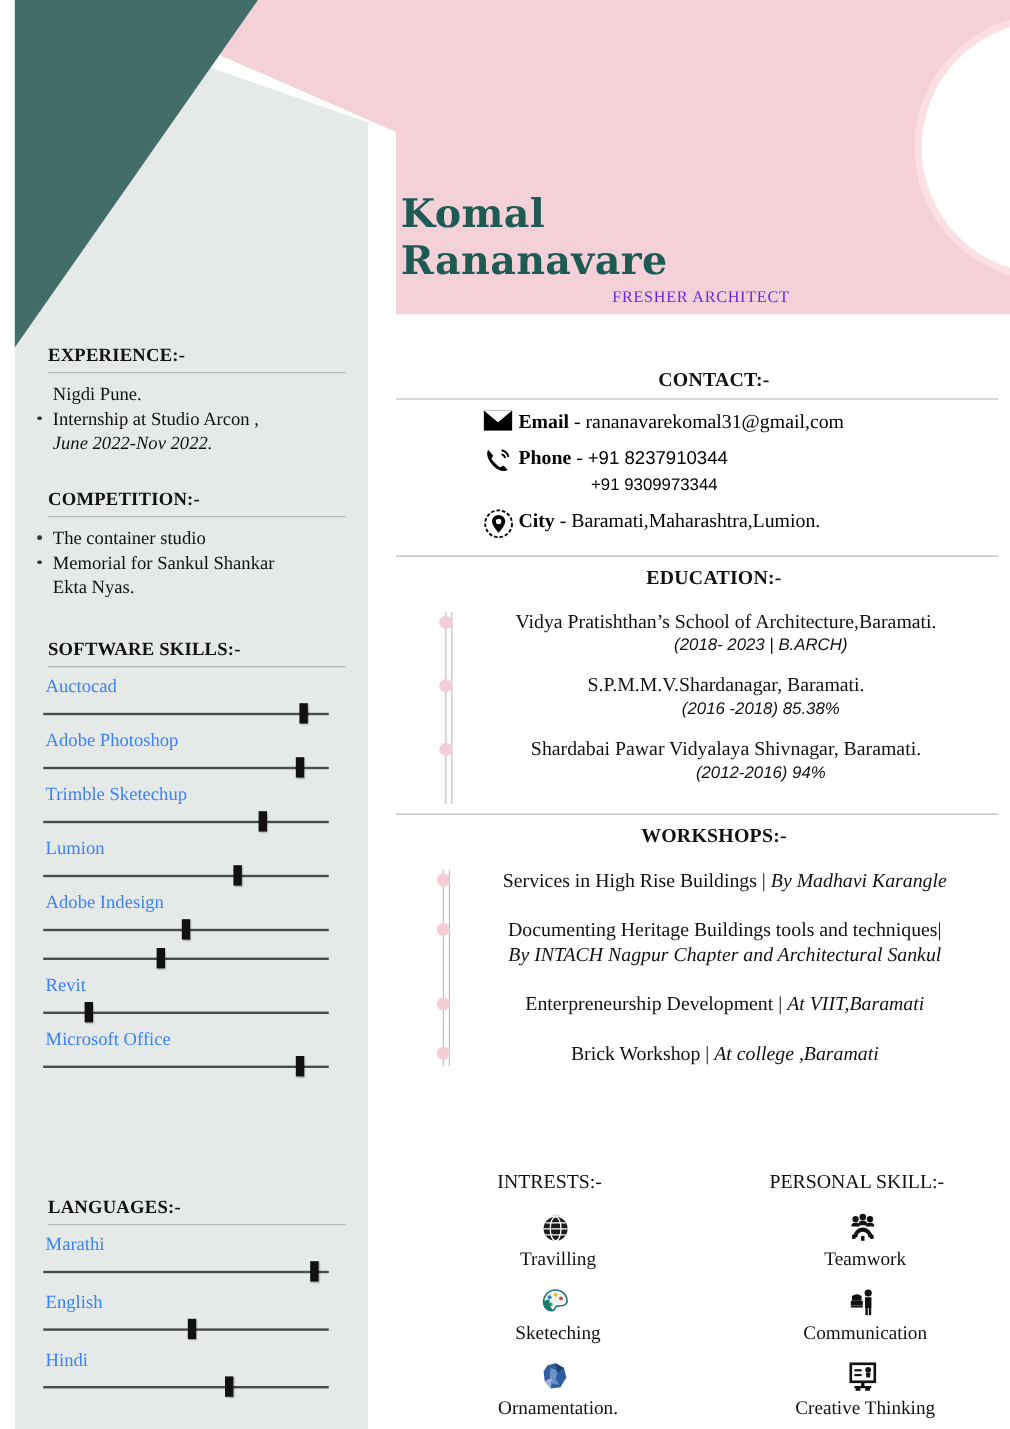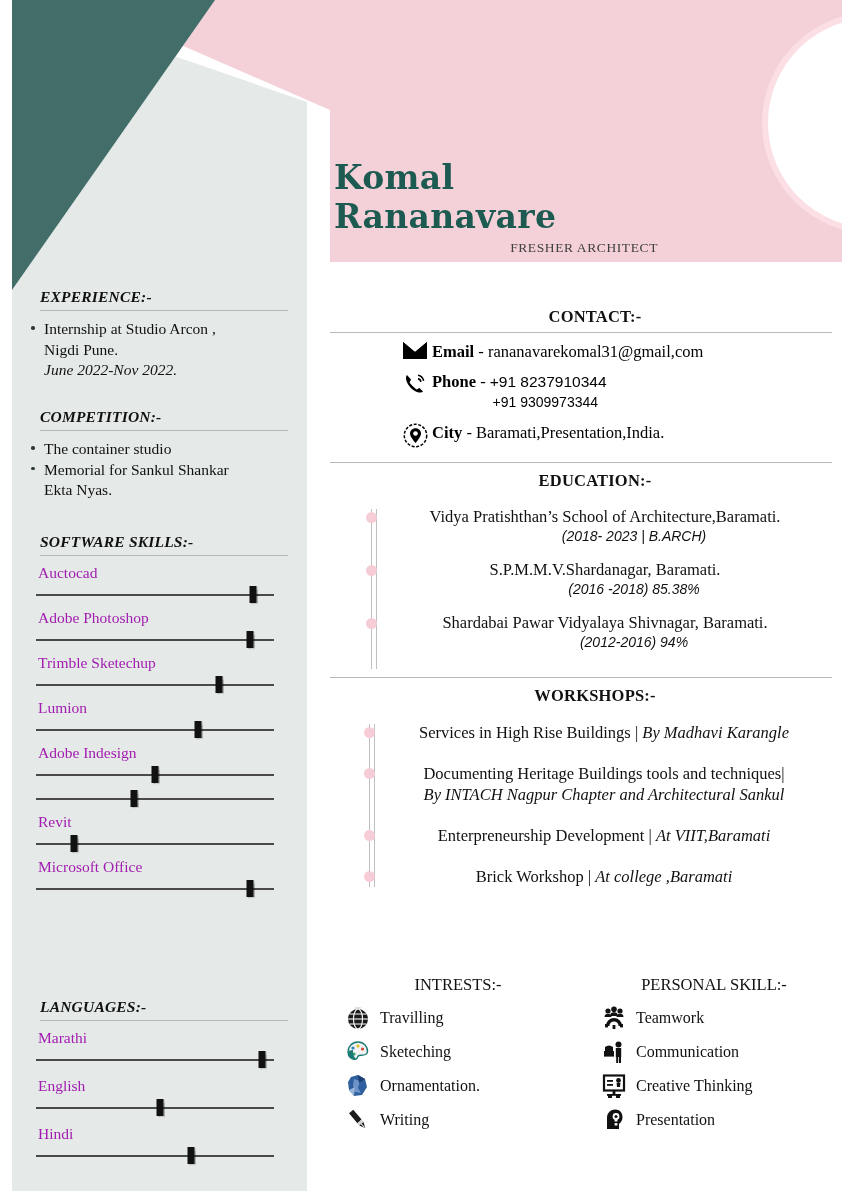--- a/index.html
+++ b/index.html
@@ -73,21 +73,21 @@
     font-weight: bold;
     font-size: 33px;
     line-height: 39px;
     color: #1d5b52;
     letter-spacing: 0.3px;
   }
   .job-title {
     font-family: "Liberation Serif", serif;
     font-size: 13.5px;
     letter-spacing: 0.6px;
-    color: #404040;
+    color: #6d28d9;
     text-align: right;
     width: 324px;
     margin-top: 4px;
   }
 
   
   .right-col {
     position: absolute;
     left: 330px; top: 307px;
     width: 502px;
@@ -200,20 +200,21 @@
     font-size: 16.5px;
     color: #111111;
     text-align: center;
     margin-bottom: 10px;
   }
   .b-row {
     display: flex;
     align-items: center;
     margin-bottom: 8px;
     padding-left: 10px;
+    flex-direction: column;
   }
   .b-icon {
     width: 36px;
     flex: 0 0 36px;
     display: flex;
     align-items: center;
     justify-content: center;
   }
   .b-label {
     font-size: 16px;
@@ -228,21 +229,20 @@
     width: 268px;
     z-index: 7;
   }
   .side-head {
     font-family: "Liberation Serif", serif;
     font-weight: bold;
     font-size: 15.5px;
     color: #111111;
     letter-spacing: 0.2px;
     padding-left: 10px;
-    font-style: italic;
   }
   .side-rule {
     height: 1px;
     background: #b4b9b8;
     margin: 4px 0 8px 10px;
     width: 248px;
   }
   .side-list { margin: 0; padding: 0; list-style: none; }
   .side-list li {
     position: relative;
@@ -264,21 +264,21 @@
     font-size: 15.5px;
     line-height: 20px;
     padding-left: 14px;
     color: #111111;
   }
 
   
   .skill-item { margin-bottom: 6px; }
   .skill-name {
     font-size: 15.5px;
-    color: #a21caf;
+    color: #3b82f6;
     padding-left: 8px;
     margin-bottom: 3px;
   }
   .slider {
     position: relative;
     height: 18px;
     margin-left: 6px;
     width: 238px;
   }
   .slider-track {
@@ -342,21 +342,21 @@
           <span class="c-text"><b>Phone</b><span> - </span><span class="phone-num">+91 8237910344</span><span class="phone-second">+91 9309973344</span></span>
         </div>
         <div class="contact-row">
           <span class="c-icon">
             <svg width="25" height="25" viewBox="0 0 25 25">
                 <circle cx="12.5" cy="12.5" r="11.2" fill="none" stroke="#000" stroke-width="1.5" stroke-dasharray="3 1.6"></circle>
                 <path d="M12.5 5.2 C9.4 5.2 7 7.6 7 10.6 C7 14.2 12.5 20 12.5 20 C12.5 20 18 14.2 18 10.6 C18 7.6 15.6 5.2 12.5 5.2 Z" fill="#000"></path>
                 <circle cx="12.5" cy="10.5" r="2.3" fill="#fff"></circle>
               </svg>
           </span>
-          <span class="c-text"><b>City</b><span>  - </span><span>Baramati,Presentation,India.</span></span>
+          <span class="c-text"><b>City</b><span>  - </span><span>Baramati,Maharashtra,Lumion.</span></span>
         </div>
       </div>
     </div>
 
     <div class="sec" style="margin-top:14px;">
       <div class="sec-rule"></div>
       <div class="sec-head">EDUCATION:-</div>
       <div class="timeline" style="padding-bottom:8px;">
         <div class="tl-rail"></div>
         <div class="tl-item">
@@ -518,22 +518,22 @@
         </span>
         <span class="b-label">Presentation</span>
       </div>
     </div>
   </div>
 
   <div class="side" style="top:288px;">
     <div class="side-head">EXPERIENCE:-</div>
     <div class="side-rule"></div>
     <ul class="side-list">
+      <li style="padding-left:14px;"><span>Nigdi Pune.</span></li>
       <li><span class="bullet"></span><span>Internship at Studio Arcon ,</span></li>
-      <li style="padding-left:14px;"><span>Nigdi Pune.</span></li>
     </ul>
     <div class="side-sub">June 2022-Nov 2022.</div>
   </div>
 
   <div class="side" style="top:408px;">
     <div class="side-head">COMPETITION:-</div>
     <div class="side-rule"></div>
     <ul class="side-list">
       <li><span class="bullet"></span><span>The container studio</span></li>
       <li><span class="bullet"></span><span>Memorial for Sankul Shankar</span></li>

